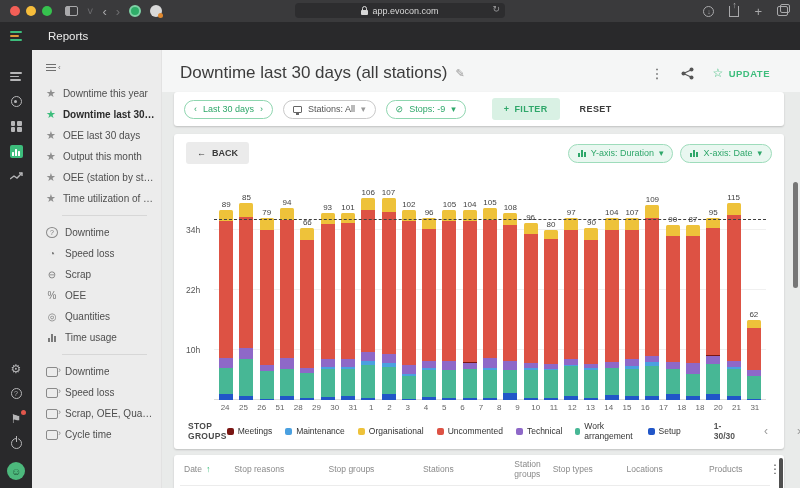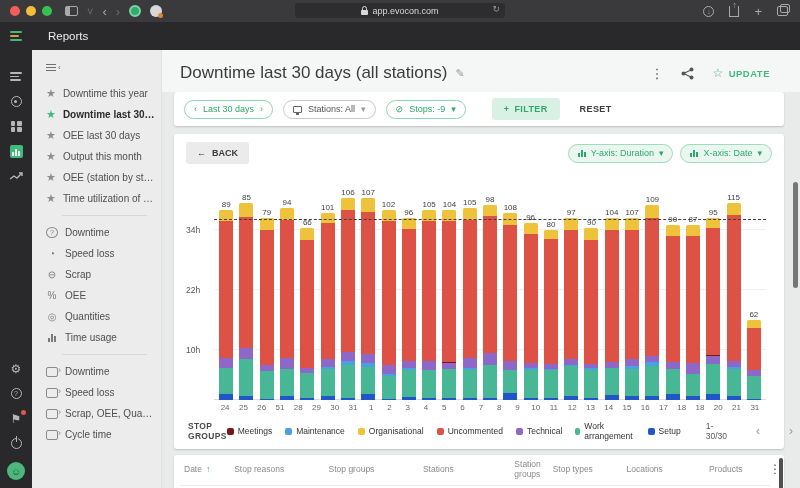--- a/index.html
+++ b/index.html
@@ -110,21 +110,21 @@
   .bar-label { font-size:8px; color:#3f3f3f; margin-bottom:1px; }
   .bar { width:14px; display:flex; flex-direction:column-reverse; border-radius:1.5px 1.5px 0 0; overflow:hidden; z-index:2; }
   .xlabels { display:flex; margin:3px 6px 0 28px; padding:0 2px; }
   .xlab { flex:1; text-align:center; font-size:8px; color:#666; }
 
   .legend-row { display:flex; align-items:center; margin:9px 4px 4px 2px; }
   .legend-title { font-size:8.5px; font-weight:bold; color:#4a4a4a; letter-spacing:.3px; }
   .legend-right { margin-left:auto; display:flex; align-items:center; gap:13px; }
   .legend-item { display:flex; align-items:center; gap:4px; font-size:8.5px; color:#333; cursor:pointer; }
   .ldot { width:7px; height:7px; border-radius:2px; }
-  .pag-label { font-size:8.5px; color:#555; margin-left:12px; }
+  .pag-label { font-size:8.5px; color:#555; margin-left:20px;font-weight:bold; }
   .pag-arrow { color:#9a9a9a; font-size:12px; margin-left:16px; cursor:pointer; }
 
   .table-card { background:#fff; margin:0 16px 0 12px; border-radius:3px 3px 0 0; box-shadow:0 1px 2px rgba(0,0,0,.18); flex:1; position:relative; overflow:hidden; padding:0 14px 0 6px; }
   table { width:100%; border-collapse:collapse; table-layout:fixed; }
   th { font-size:8.5px; color:#8a8a8a; font-weight:normal; text-align:left; padding:5px 4px; border-bottom:1px solid #ececec; vertical-align:middle; line-height:1.15; cursor:pointer; }
   td { font-size:9.5px; color:#3a3a3a; padding:7px 4px; border-bottom:1px solid #f2f2f2; white-space:nowrap; overflow:hidden; text-overflow:ellipsis; }
   .sort-up { color:#3dbd7c; font-size:9px; margin-left:4px; }
   .tbl-kebab { position:absolute; right:3px; top:7px; color:#555; font-size:12px; cursor:pointer; }
   .tbl-scroll { position:absolute; right:1px; top:3px; width:4px; height:46px; background:#4f4f4f; border-radius:2px; cursor:pointer; }
   .win-scroll { position:absolute; right:2px; top:182px; width:5px; height:106px; background:#767676; border-radius:3px; z-index:9; cursor:pointer; }
@@ -430,20 +430,31 @@
               <div class="bar-label">66</div>
               <div class="bar">
                 <div class="seg" style="height: 2.5px; background: rgb(33, 86, 200);"></div>
                 <div class="seg" style="height: 25px; background: rgb(71, 183, 149);"></div>
                 <div class="seg" style="height: 5px; background: rgb(142, 104, 200);"></div>
                 <div class="seg" style="height: 127.5px; background: rgb(221, 82, 68);"></div>
                 <div class="seg" style="height: 12.5px; background: rgb(238, 194, 58);"></div>
               </div>
             </div>
             <div class="bar-wrap">
+              <div class="bar-label">93</div>
+              <div class="bar">
+                <div class="seg" style="height: 3.5px; background: rgb(33, 86, 200);"></div>
+                <div class="seg" style="height: 27.5px; background: rgb(71, 183, 149);"></div>
+                <div class="seg" style="height: 2.5px; background: rgb(74, 160, 224);"></div>
+                <div class="seg" style="height: 7.5px; background: rgb(142, 104, 200);"></div>
+                <div class="seg" style="height: 135.5px; background: rgb(221, 82, 68);"></div>
+                <div class="seg" style="height: 11px; background: rgb(238, 194, 58);"></div>
+              </div>
+            </div>
+            <div class="bar-wrap">
               <div class="bar-label">101</div>
               <div class="bar">
                 <div class="seg" style="height: 4px; background: rgb(33, 86, 200);"></div>
                 <div class="seg" style="height: 27.5px; background: rgb(71, 183, 149);"></div>
                 <div class="seg" style="height: 2px; background: rgb(74, 160, 224);"></div>
                 <div class="seg" style="height: 7.5px; background: rgb(142, 104, 200);"></div>
                 <div class="seg" style="height: 136.5px; background: rgb(221, 82, 68);"></div>
                 <div class="seg" style="height: 10px; background: rgb(238, 194, 58);"></div>
               </div>
             </div>
@@ -514,30 +525,20 @@
             </div>
             <div class="bar-wrap">
               <div class="bar-label">105</div>
               <div class="bar">
                 <div class="seg" style="height: 2.5px; background: rgb(33, 86, 200);"></div>
                 <div class="seg" style="height: 27.5px; background: rgb(71, 183, 149);"></div>
                 <div class="seg" style="height: 2px; background: rgb(74, 160, 224);"></div>
                 <div class="seg" style="height: 10px; background: rgb(142, 104, 200);"></div>
                 <div class="seg" style="height: 138px; background: rgb(221, 82, 68);"></div>
                 <div class="seg" style="height: 12.5px; background: rgb(238, 194, 58);"></div>
-              </div>
-            </div>
-            <div class="bar-wrap">
-              <div class="bar-label">98</div>
-              <div class="bar">
-                <div class="seg" style="height: 2.5px; background: rgb(33, 86, 200);"></div>
-                <div class="seg" style="height: 32.5px; background: rgb(71, 183, 149);"></div>
-                <div class="seg" style="height: 12.5px; background: rgb(142, 104, 200);"></div>
-                <div class="seg" style="height: 136.5px; background: rgb(221, 82, 68);"></div>
-                <div class="seg" style="height: 11px; background: rgb(238, 194, 58);"></div>
               </div>
             </div>
             <div class="bar-wrap">
               <div class="bar-label">108</div>
               <div class="bar">
                 <div class="seg" style="height: 7.5px; background: rgb(33, 86, 200);"></div>
                 <div class="seg" style="height: 22.5px; background: rgb(71, 183, 149);"></div>
                 <div class="seg" style="height: 9px; background: rgb(142, 104, 200);"></div>
                 <div class="seg" style="height: 136px; background: rgb(221, 82, 68);"></div>
                 <div class="seg" style="height: 12.5px; background: rgb(238, 194, 58);"></div>

